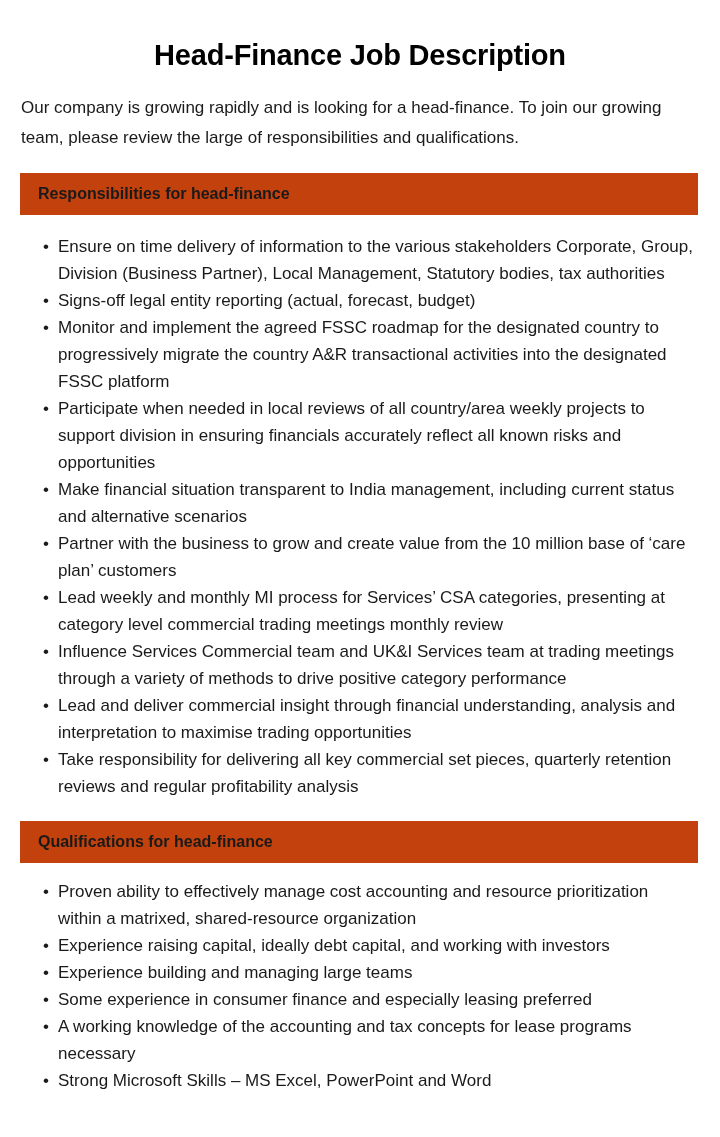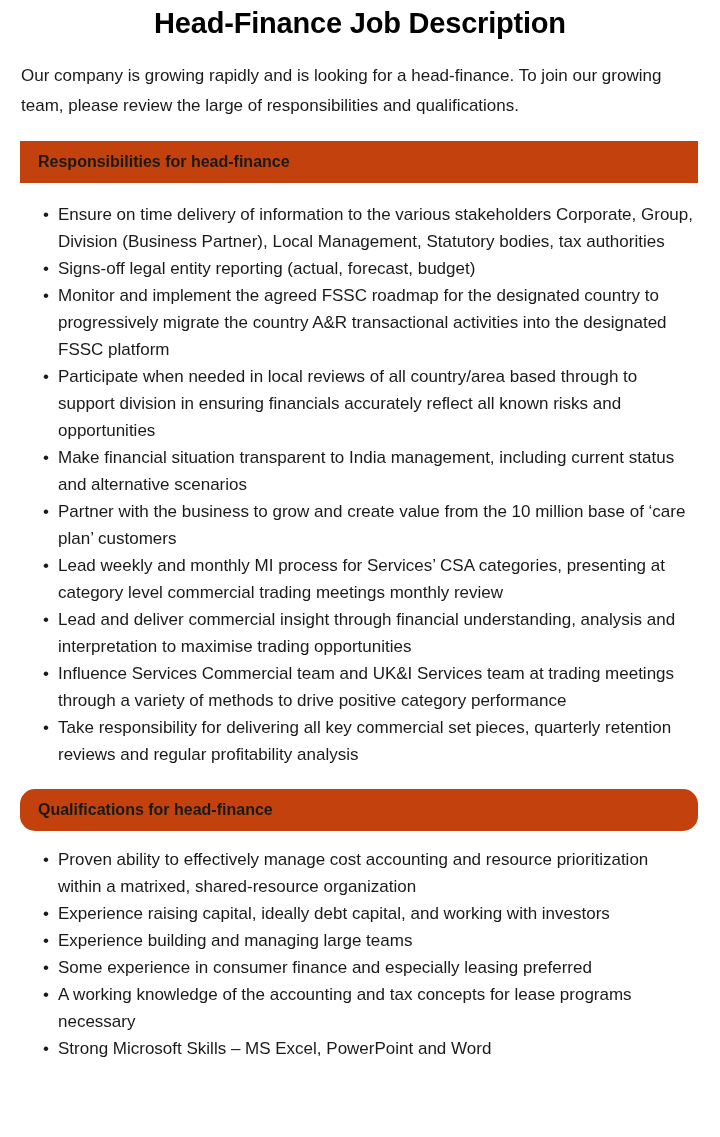--- a/index.html
+++ b/index.html
@@ -13,20 +13,21 @@
     overflow: hidden;
     font-family: "Liberation Sans", sans-serif;
     color: #1a1a1a;
     -webkit-font-smoothing: antialiased;
   }
 
   .page {
     width: 720px;
     box-sizing: border-box;
     padding: 0;
+    margin-top: 32px;
   }
 
   .doc-title {
     margin: 0;
     padding: 5px 20px 0 20px;
     text-align: center;
     font-size: 29px;
     line-height: 36px;
     font-weight: bold;
     letter-spacing: -0.2px;
@@ -51,21 +52,21 @@
     background: #c2410c;
     margin: 0 22px 0 20px;
     padding: 11px 0 11px 18px;
     font-size: 16px;
     font-weight: bold;
     line-height: 20px;
     color: #1a1a1a;
   }
 
   .section-responsibilities .section-header { margin-top: 20px; }
-  .section-qualifications .section-header { margin-top: 21px; border-radius: 15px; }
+  .section-qualifications .section-header { margin-top: 21px; }
 
   ul.bullet-list {
     margin: 0;
     padding: 0;
     list-style: none;
   }
 
   .section-responsibilities ul.bullet-list { padding-top: 18px; }
   .section-qualifications ul.bullet-list { padding-top: 15px; }
 
@@ -96,26 +97,26 @@
   <h1 class="doc-title">Head-Finance Job Description</h1>
 
   <p class="intro">Our company is growing rapidly and is looking for a head-finance. To join our growing team, please review the large of responsibilities and qualifications.</p>
 
   <div class="section section-responsibilities">
     <div class="section-header">Responsibilities for head-finance</div>
     <ul class="bullet-list">
       <li>Ensure on time delivery of information to the various stakeholders Corporate, Group, Division (Business Partner), Local Management, Statutory bodies, tax authorities</li>
       <li>Signs-off legal entity reporting (actual, forecast, budget)</li>
       <li>Monitor and implement the agreed FSSC roadmap for the designated country to progressively migrate the country A&amp;R transactional activities into the designated FSSC platform</li>
-      <li>Participate when needed in local reviews of all country/area based through to support division in ensuring financials accurately reflect all known risks and opportunities</li>
+      <li>Participate when needed in local reviews of all country/area weekly projects to support division in ensuring financials accurately reflect all known risks and opportunities</li>
       <li>Make financial situation transparent to India management, including current status and alternative scenarios</li>
       <li>Partner with the business to grow and create value from the 10 million base of ‘care plan’ customers</li>
       <li>Lead weekly and monthly MI process for Services’ CSA categories, presenting at category level commercial trading meetings monthly review</li>
+      <li>Influence Services Commercial team and UK&amp;I Services team at trading meetings through a variety of methods to drive positive category performance</li>
       <li>Lead and deliver commercial insight through financial understanding, analysis and interpretation to maximise trading opportunities</li>
-      <li>Influence Services Commercial team and UK&amp;I Services team at trading meetings through a variety of methods to drive positive category performance</li>
       <li>Take responsibility for delivering all key commercial set pieces, quarterly retention reviews and regular profitability analysis</li>
     </ul>
   </div>
 
   <div class="section section-qualifications">
     <div class="section-header">Qualifications for head-finance</div>
     <ul class="bullet-list">
       <li>Proven ability to effectively manage cost accounting and resource prioritization within a matrixed, shared-resource organization</li>
       <li>Experience raising capital, ideally debt capital, and working with investors</li>
       <li>Experience building and managing large teams</li>

